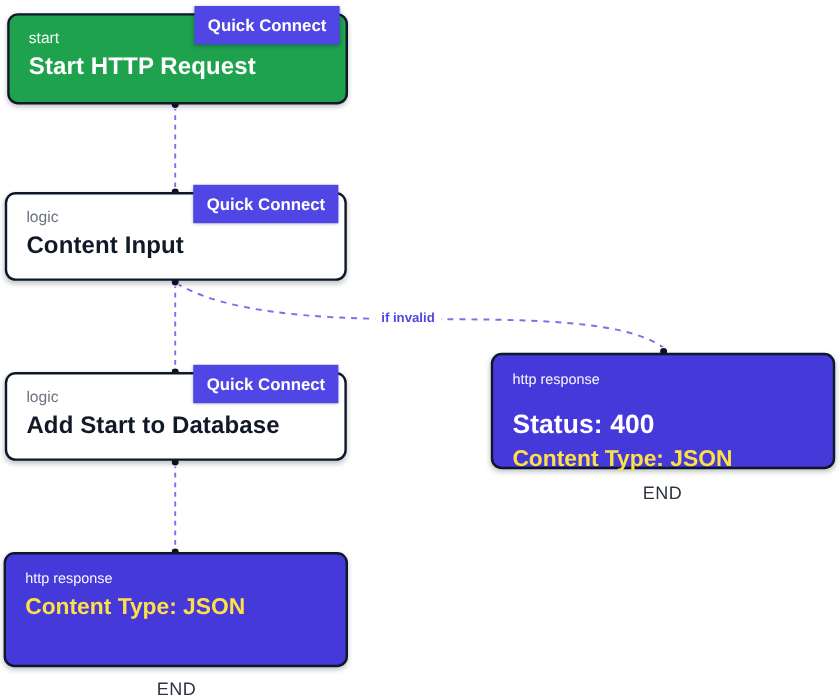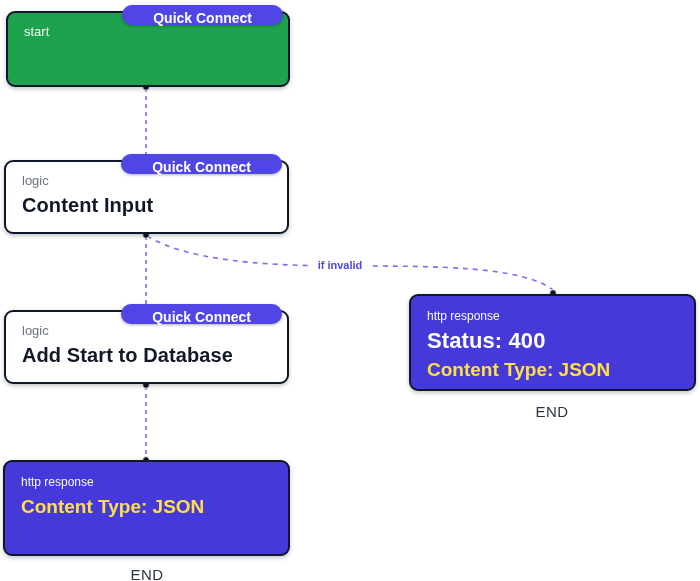--- a/index.html
+++ b/index.html
@@ -32,30 +32,30 @@
   .node-validate{left:4px;  top:160px; width:285px; height:74px;}
   .node-addpost {left:4px;  top:310px; width:285px; height:74px;}
   .node-200     {left:3px;  top:460px; width:287px; height:96px; padding-top:13px;}
   .node-400     {left:409px;top:294px; width:287px; height:97px; padding-top:13px;}
 
   .ntype{font-size:13px;line-height:15px;margin-bottom:5px;color:var(--label_muted,#6b7280);}
   .node.start .ntype{color:rgba(255,255,255,.95);}
   .node.resp  .ntype{color:rgba(255,255,255,.97);font-size:12px;}
   .ntitle{font-size:20px;font-weight:700;line-height:24px;color:var(--title_dark,#111827);letter-spacing:.1px;}
   .node.start .ntitle,.node.resp .ntitle{color:#ffffff;}
-  .node.resp .ntitle{font-size:22px;margin-top:5px;}
+  .node.resp .ntitle{font-size:22px;margin-top:18px;}
   .nsub{font-size:19px;font-weight:700;color:#fde047;margin-top:6px;}
 
   .qc{
     position:absolute;
     right:5px;top:-8px;
-    height:20px;padding:0 31px;
+    height:32px;padding:0 11px;
     background:var(--button,#4f46e5);
     color:#ffffff;
-    border:none;border-radius:12px;
+    border:none;border-radius:0;
     font-family:inherit;
     font-size:14px;font-weight:700;
     line-height:26px;
     box-shadow:0 1px 3px rgba(15,23,42,.35);
     cursor:pointer;
   }
 
   .end-label{
     position:absolute;
     transform:translateX(-50%);
@@ -97,20 +97,21 @@
       <circle cx="146" cy="460" r="3.4" fill="#0b1220" stroke="#ffffff" stroke-width="1"></circle>
       <circle cx="553" cy="293" r="3.4" fill="#0b1220" stroke="#ffffff" stroke-width="1"></circle>
     </g>
   </svg>
 
   <div class="branch-label">if invalid</div>
 
   <div class="node start node-start">
     <button class="qc">Quick Connect</button>
     <div class="ntype">start</div>
+    <div class="ntitle">Start HTTP Request</div>
   </div>
 
   <div class="node plain node-validate">
     <button class="qc">Quick Connect</button>
     <div class="ntype">logic</div>
     <div class="ntitle">Content Input</div>
   </div>
 
   <div class="node plain node-addpost">
     <button class="qc">Quick Connect</button>

